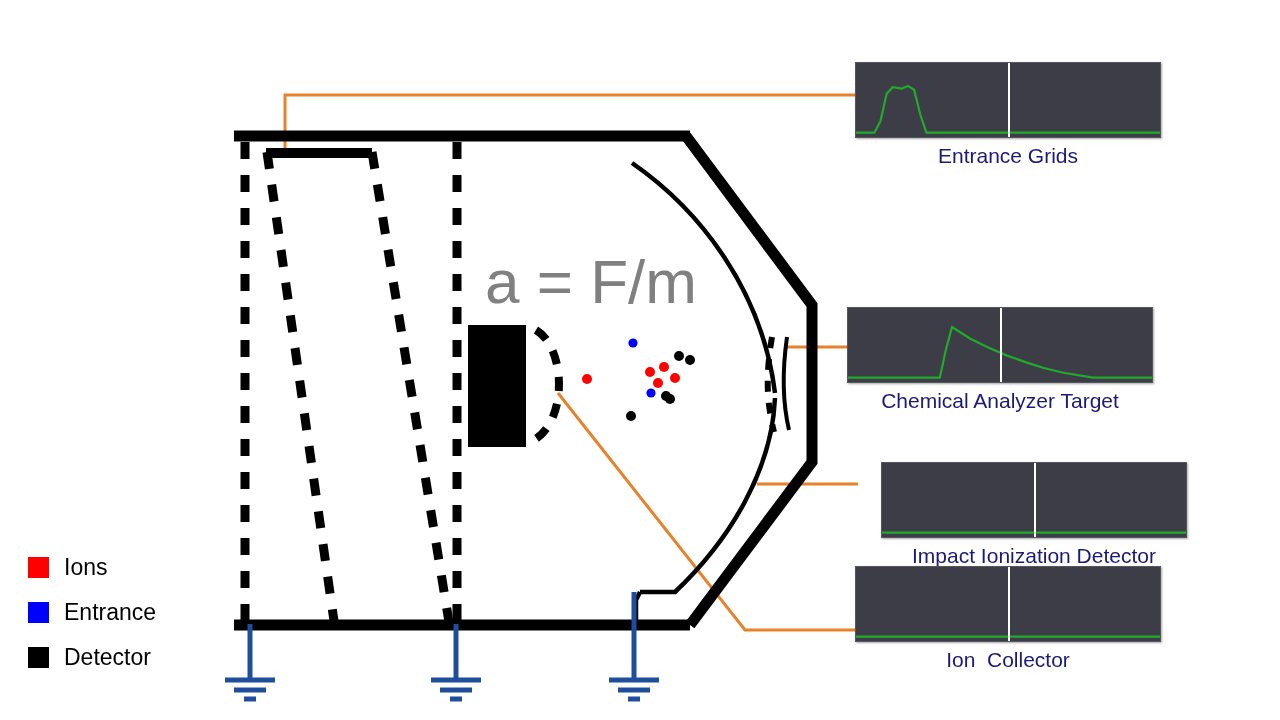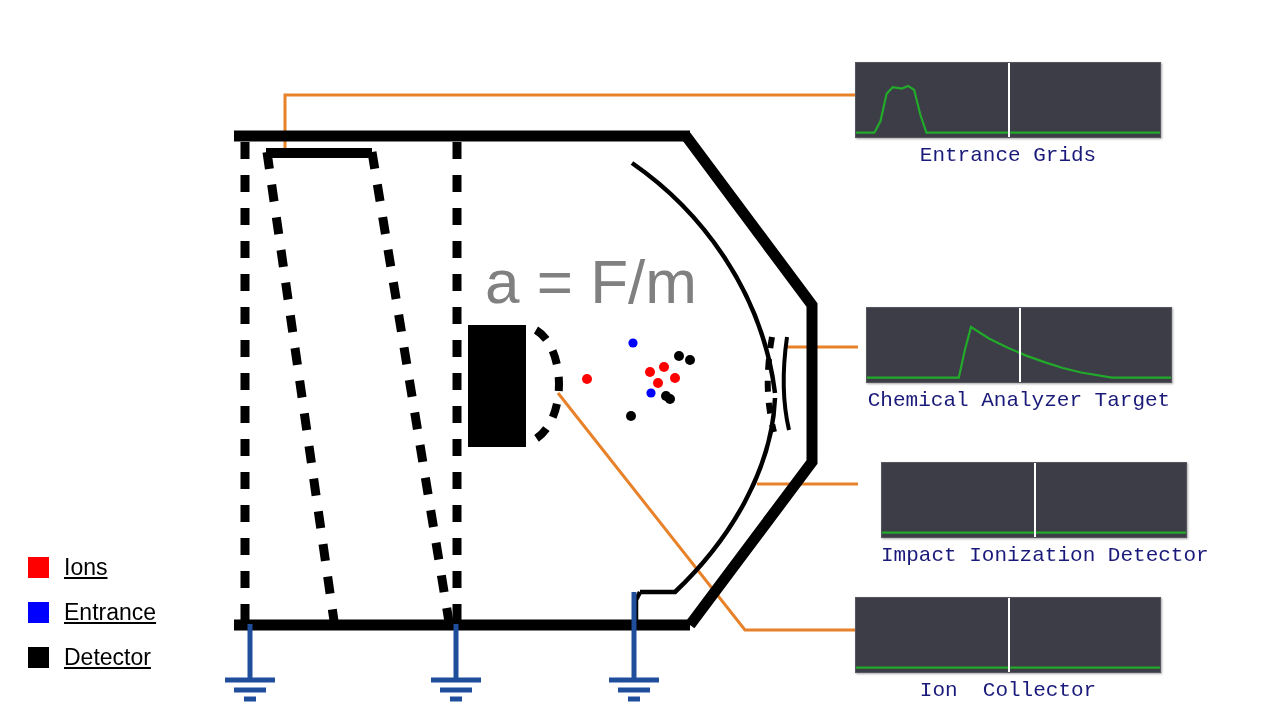--- a/index.html
+++ b/index.html
@@ -26,21 +26,20 @@
     width: 1280px;
     height: 720px;
   }
 
   
   .legend {
     position: absolute;
     left: 28px;
     top: 545px;
     width: 230px;
-    text-decoration: underline;
   }
   .legend-row {
     display: flex;
     align-items: center;
     height: 45px;
   }
   .legend-swatch {
     width: 21px;
     height: 21px;
     flex: 0 0 auto;
@@ -73,21 +72,20 @@
     top: 0;
     width: 306px;
     height: 76px;
   }
   .scope-caption {
     margin-top: 6px;
     text-align: center;
     font-size: 21px;
     line-height: 1.1;
     white-space: pre;
-    font-family: Liberation Mono, monospace;
   }
 </style>
 </head>
 <body>
 
 <div id="stage">
 
   <svg id="diagram-svg" viewBox="0 0 1280 720">
 
     <g fill="none" stroke="#e8822a" stroke-width="3">
@@ -186,21 +184,21 @@
     <div class="scope-screen">
       <svg class="scope-svg" viewBox="0 0 306 76" preserveAspectRatio="none">
         <rect x="0" y="0" width="306" height="76" fill="#3d3d47"></rect>
         <polyline class="trace" fill="none" stroke="#22aa2a" stroke-width="2.2" points="0.0,69.7 18.4,69.7 24.5,58.0 30.6,30.7 36.7,24.2 45.9,25.5 52.0,22.9 58.1,26.8 64.3,51.5 70.4,69.7 122.4,69.7 306.0,69.7"></polyline>
         <line class="cursor" y1="0" y2="76" stroke="#ffffff" stroke-width="2" x1="153.0" x2="153.0"></line>
       </svg>
     </div>
     <div class="scope-caption" style="color:#1a1a7a">Entrance Grids</div>
   </div>
 
-  <div class="scope" id="scope-1" style="left: 855px; top: 307px; padding-left: 11px;">
+  <div class="scope" id="scope-1" style="left: 836px; top: 307px; padding-left: 11px;">
     <div class="scope-screen">
       <svg class="scope-svg" viewBox="0 0 306 76" preserveAspectRatio="none">
         <rect x="0" y="0" width="306" height="76" fill="#3d3d47"></rect>
         <polyline class="trace" fill="none" stroke="#22aa2a" stroke-width="2.2" points="0.0,69.7 91.8,69.7 97.9,41.8 104.0,19.0 122.4,30.7 140.8,39.8 159.1,47.6 177.5,54.1 195.8,60.0 214.2,64.5 244.8,69.7 306.0,69.7"></polyline>
         <line class="cursor" y1="0" y2="76" stroke="#ffffff" stroke-width="2" x1="153.0" x2="153.0"></line>
       </svg>
     </div>
     <div class="scope-caption" style="color:#1a1a7a">Chemical Analyzer Target</div>
   </div>
 
@@ -208,21 +206,21 @@
     <div class="scope-screen">
       <svg class="scope-svg" viewBox="0 0 306 76" preserveAspectRatio="none">
         <rect x="0" y="0" width="306" height="76" fill="#3d3d47"></rect>
         <polyline class="trace" fill="none" stroke="#22aa2a" stroke-width="2.2" points="0.0,69.7 306.0,69.7"></polyline>
         <line class="cursor" y1="0" y2="76" stroke="#ffffff" stroke-width="2" x1="153.0" x2="153.0"></line>
       </svg>
     </div>
     <div class="scope-caption" style="color:#1a1a7a">Impact Ionization Detector</div>
   </div>
 
-  <div class="scope" id="scope-3" style="left: 855px; top: 597px;">
+  <div class="scope" id="scope-3" style="left: 855px; top: 566px;">
     <div class="scope-screen">
       <svg class="scope-svg" viewBox="0 0 306 76" preserveAspectRatio="none">
         <rect x="0" y="0" width="306" height="76" fill="#3d3d47"></rect>
         <polyline class="trace" fill="none" stroke="#22aa2a" stroke-width="2.2" points="0.0,69.7 306.0,69.7"></polyline>
         <line class="cursor" y1="0" y2="76" stroke="#ffffff" stroke-width="2" x1="153.0" x2="153.0"></line>
       </svg>
     </div>
     <div class="scope-caption" style="color:#1a1a7a">Ion  Collector</div>
   </div>
 

